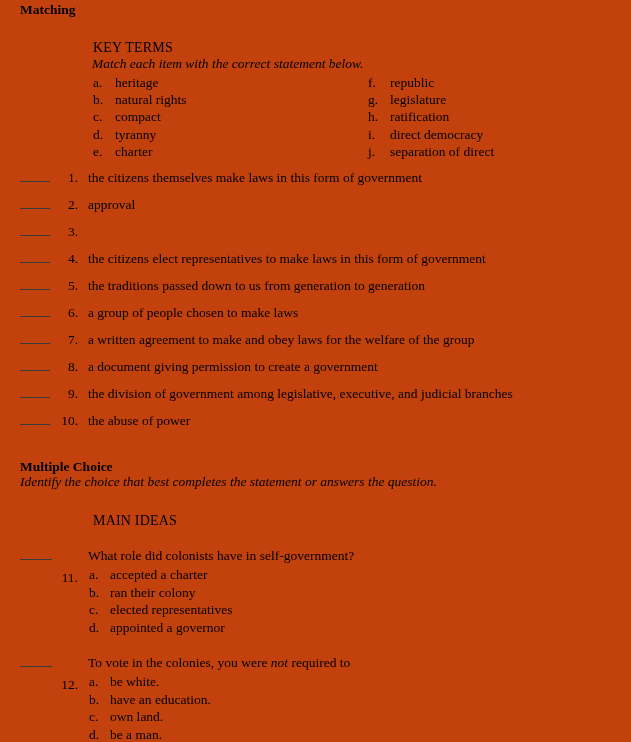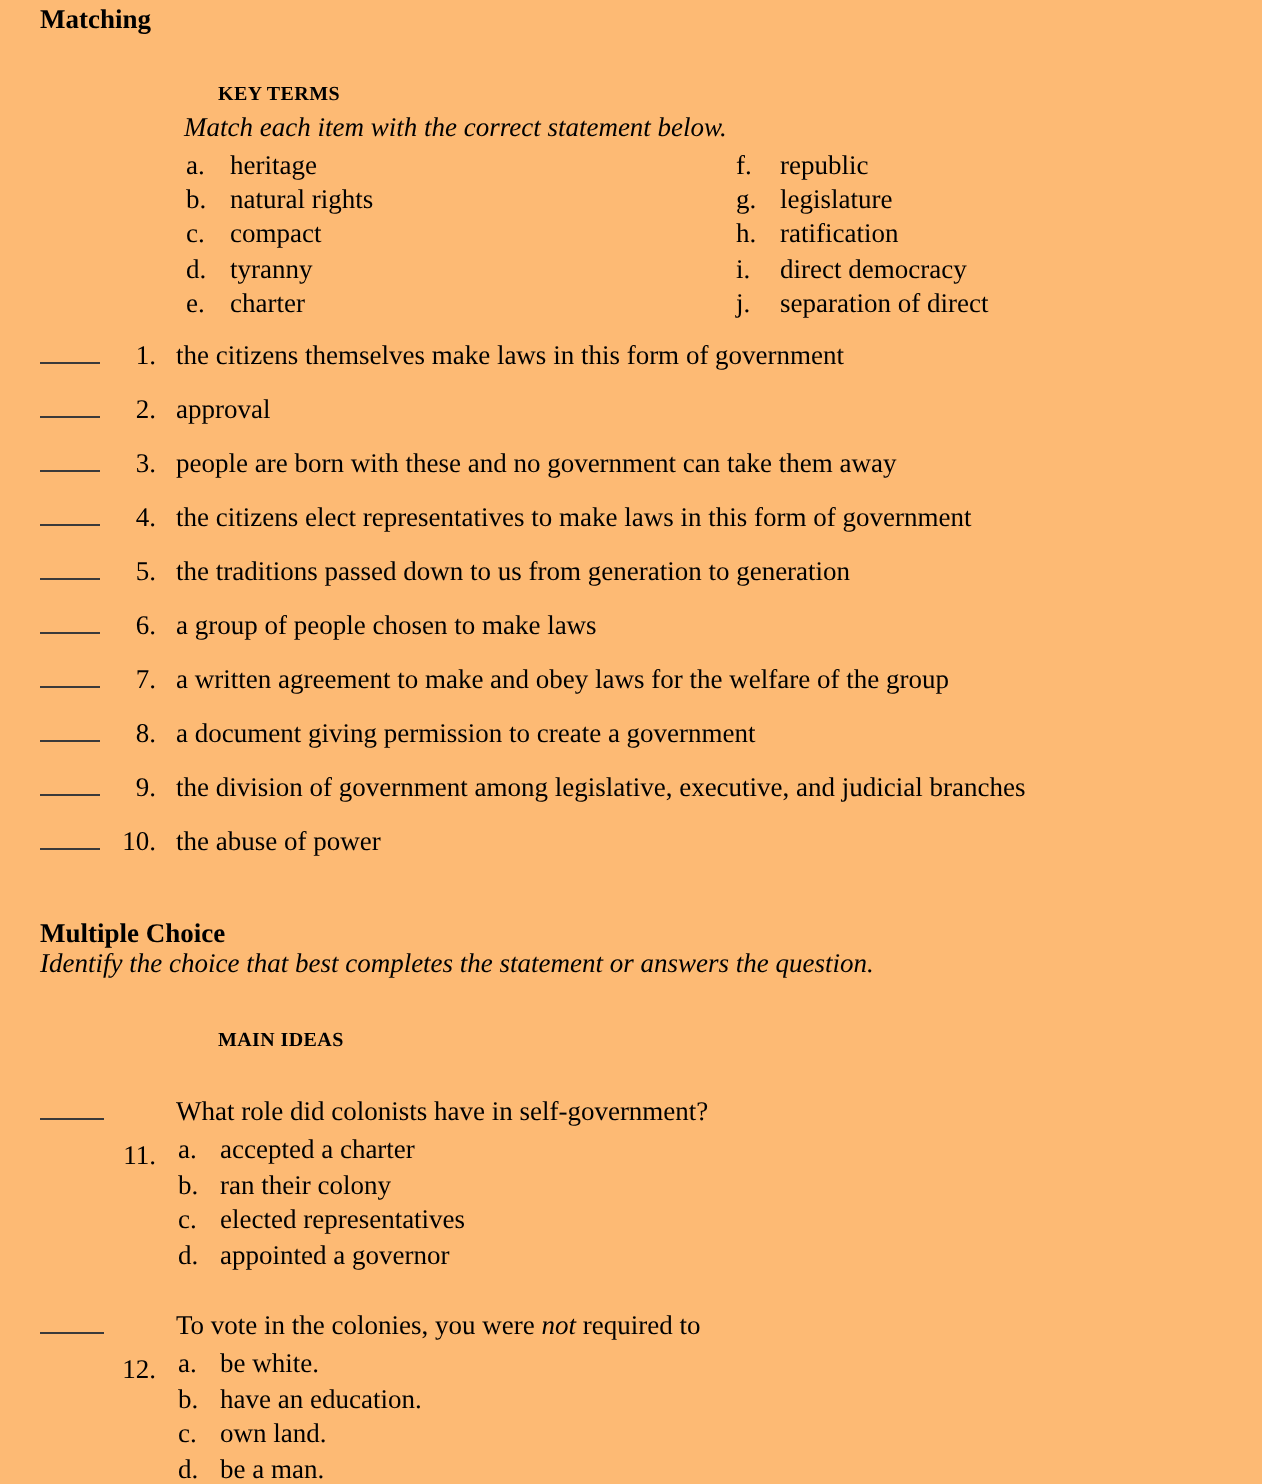--- a/index.html
+++ b/index.html
@@ -13,35 +13,34 @@
     position: relative;
     font-family: "Liberation Serif", "DejaVu Serif", serif;
     color: #000000;
     overflow: hidden;
   }
 
   .page {
     position: relative;
     width: 631px;
     height: 742px;
-    background: #fdba74;
+    background: #c2410c;
   }
 
   
   .section-heading {
     font-weight: bold;
     font-size: 13.5px;
     line-height: 15px;
   }
   .block-heading {
-    font-weight: bold;
-    font-size: 10px;
+    font-weight: normal;
+    font-size: 14px;
     line-height: 16px;
     letter-spacing: 0.2px;
-    margin-left: 16px;
   }
   .instruction {
     font-style: italic;
     font-size: 13.5px;
     line-height: 16px;
   }
 
   
   .abs { position: absolute; }
 
@@ -245,21 +244,20 @@
         <span class="match-text">the citizens themselves make laws in this form of government</span>
       </div>
       <div class="match-row">
         <span class="blank-line"></span>
         <span class="match-num">2.</span>
         <span class="match-text">approval</span>
       </div>
       <div class="match-row">
         <span class="blank-line"></span>
         <span class="match-num">3.</span>
-        <span class="match-text">people are born with these and no government can take them away</span>
       </div>
       <div class="match-row">
         <span class="blank-line"></span>
         <span class="match-num">4.</span>
         <span class="match-text">the citizens elect representatives to make laws in this form of government</span>
       </div>
       <div class="match-row">
         <span class="blank-line"></span>
         <span class="match-num">5.</span>
         <span class="match-text">the traditions passed down to us from generation to generation</span>

